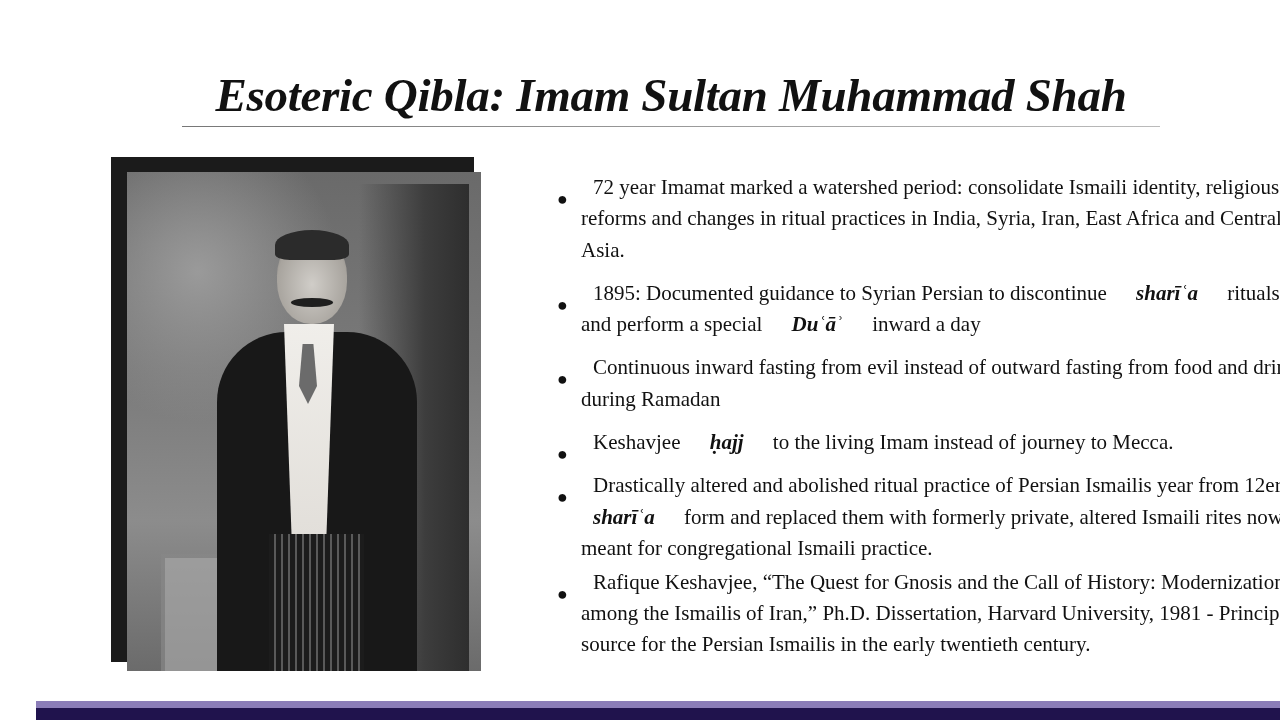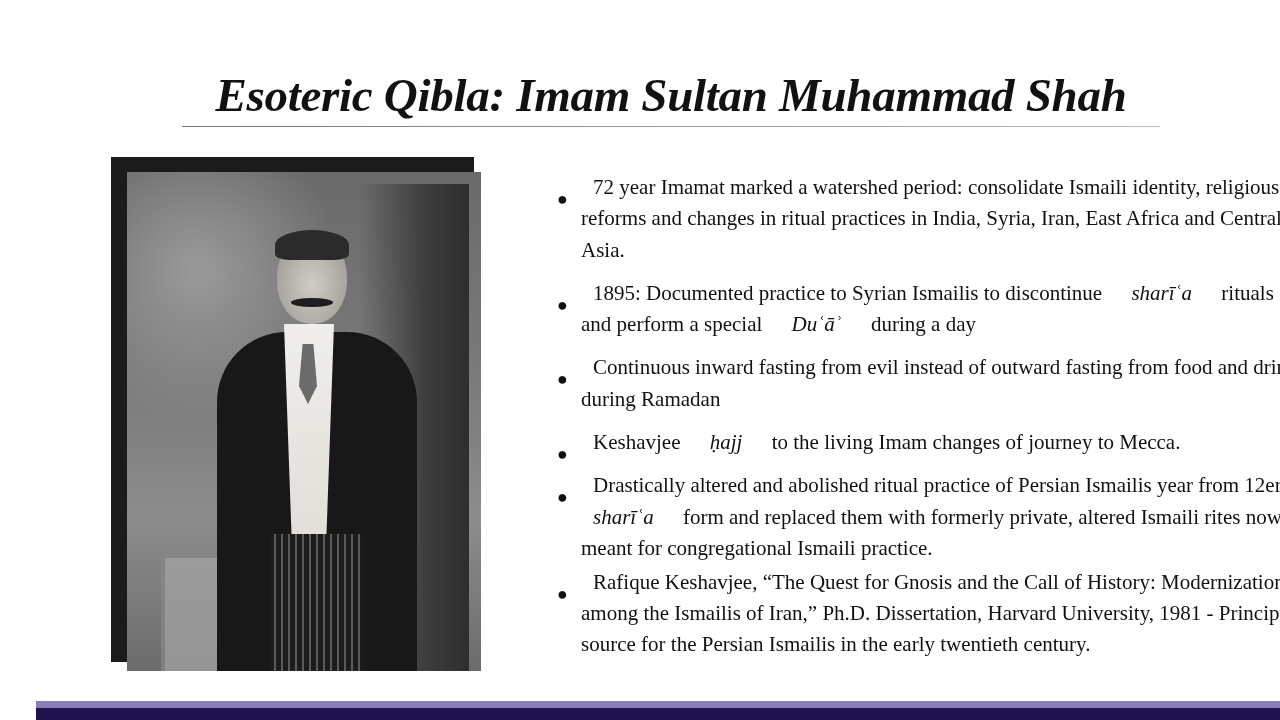--- a/index.html
+++ b/index.html
@@ -68,21 +68,21 @@
   .bullets {
     position: absolute; left: 497px; top: 124px; width: 783px; list-style: none;
   }
   .bullets li {
     position: relative; padding-left: 36px; font-size: 21px; line-height: 31.3px;
     margin-bottom: 6.5px; color: #111;
   }
   .bullets li .dot {
     position: absolute; left: 0; top: 0; font-size: 18px; line-height: 31.3px;
   }
-  .bullets li i { font-style: italic; }
+  .bullets li i { font-style: italic; font-weight: bold; }
   .bullets li.last { margin-top: -4px; }
 
   .footer-accent {
     position: absolute; left: 0; top: 665px; width: 1280px; height: 7px; background: #8b7db8;
   }
   .footer-bar {
     position: absolute; left: 0; top: 672px; width: 1280px; height: 48px; background: #20134d;
   }
 </style>
 </head>
@@ -106,29 +106,29 @@
     </div>
   </div>
 
   <ul class="bullets">
     <li>
       <span class="dot">●</span>
       <span>72 year Imamat marked a watershed period: consolidate Ismaili identity, religious reforms and changes in ritual practices in India, Syria, Iran, East Africa and Central Asia.</span>
     </li>
     <li>
       <span class="dot">●</span>
-      <span>1895: Documented practice to Syrian Ismailis to discontinue </span><i>sharīʿa</i><span> rituals and perform a special </span><i>Duʿāʾ</i><span> during a day</span>
+      <span>1895: Documented guidance to Syrian Persian to discontinue </span><i>sharīʿa</i><span> rituals and perform a special </span><i>Duʿāʾ</i><span> inward a day</span>
     </li>
     <li>
       <span class="dot">●</span>
       <span>Continuous inward fasting from evil instead of outward fasting from food and drink during Ramadan</span>
     </li>
     <li>
       <span class="dot">●</span>
-      <span>Keshavjee </span><i>ḥajj</i><span> to the living Imam changes of journey to Mecca.</span>
+      <span>Keshavjee </span><i>ḥajj</i><span> to the living Imam instead of journey to Mecca.</span>
     </li>
     <li>
       <span class="dot">●</span>
       <span>Drastically altered and abolished ritual practice of Persian Ismailis year from 12er </span><i>sharīʿa</i><span> form and replaced them with formerly private, altered Ismaili rites now meant for congregational Ismaili practice.</span>
     </li>
     <li class="last">
       <span class="dot">●</span>
       <span>Rafique Keshavjee, “The Quest for Gnosis and the Call of History: Modernization among the Ismailis of Iran,” Ph.D. Dissertation, Harvard University, 1981 - Principal source for the Persian Ismailis in the early twentieth century.</span>
     </li>
   </ul>

